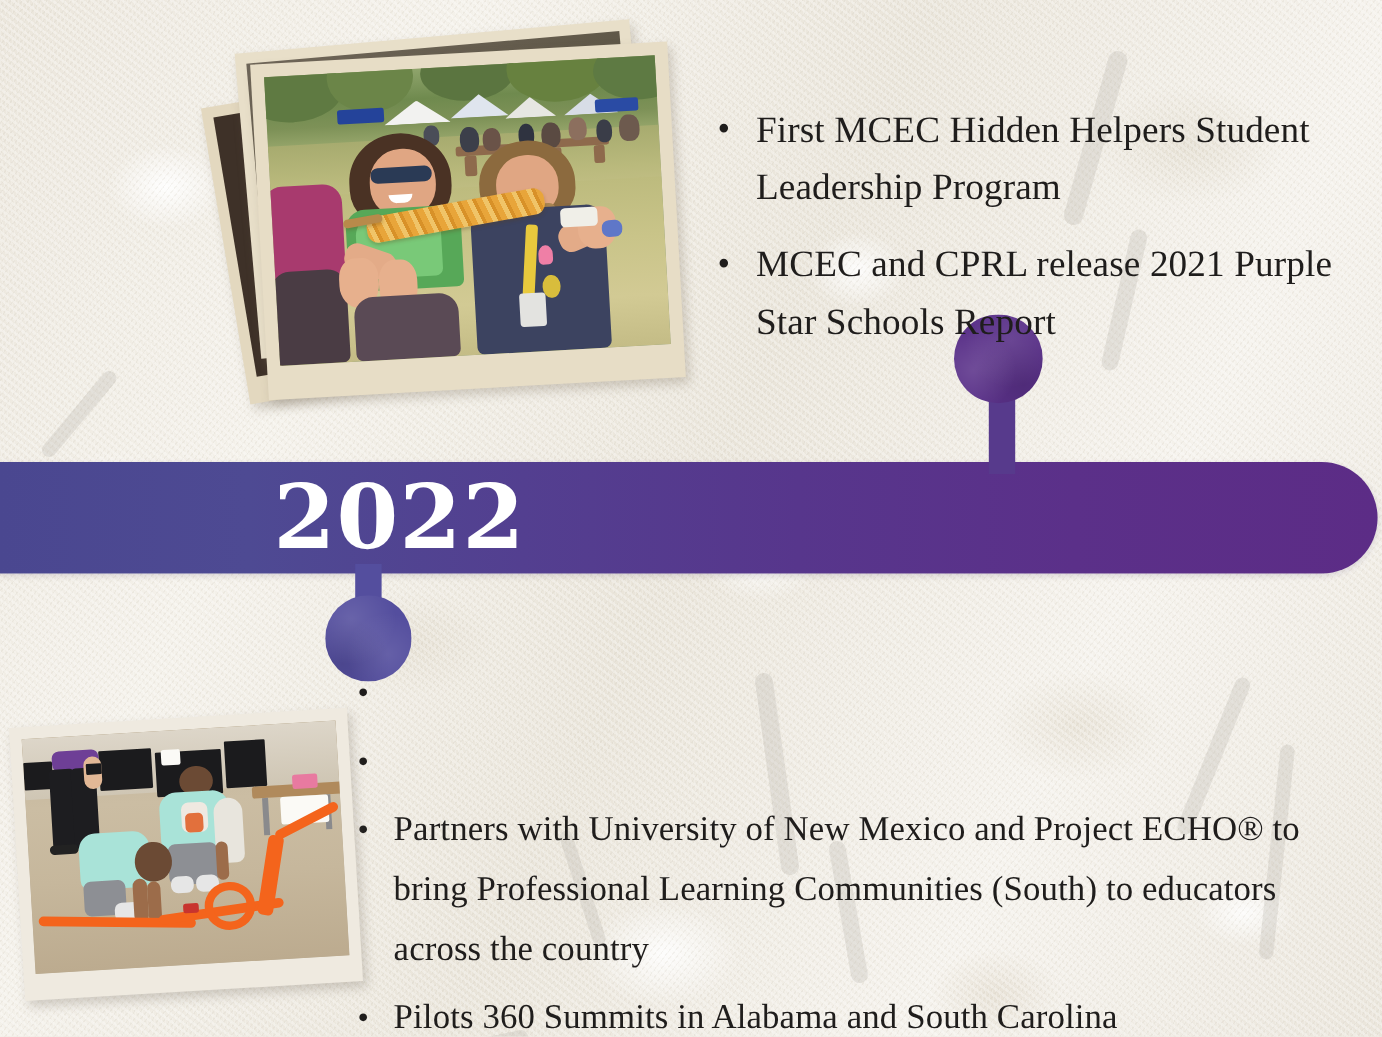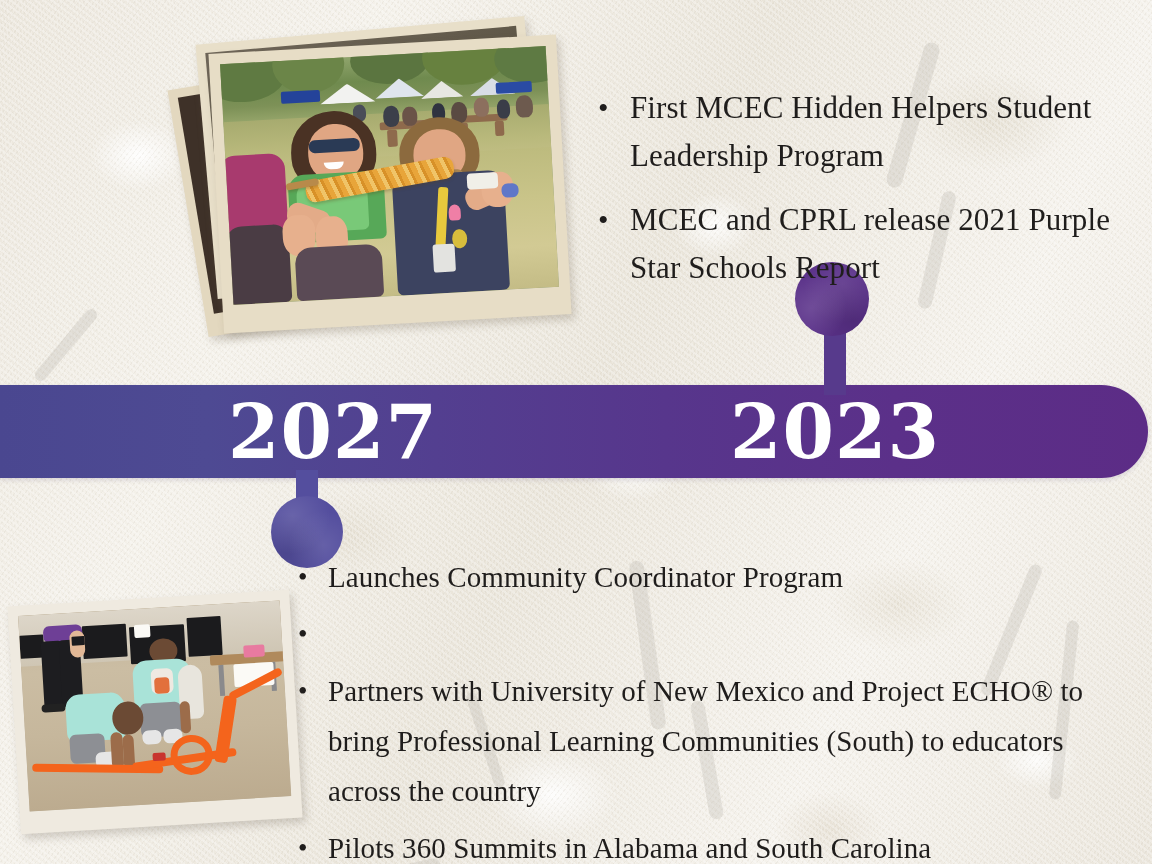--- a/index.html
+++ b/index.html
@@ -401,23 +401,22 @@
           <div class="potato-spiral" style="left:24%; top:47%; width:46%; height:9%;"></div>
           <div class="potato-spiral" style="left:18%; top:50%; width:10%; height:3%; background:#b88a4a;"></div>
 
         </div>
       </div>
     </div>
   </div>
 
   <div class="timeline-bar"></div>
 
-  <div class="year-label" id="year-2022">2027</div>
-
-  <div class="year-label" id="year-2023">2023</div>
+  <div class="year-label" id="year-2022">2022</div>
+
 
   <div class="pin" id="pin-2023">
     <div class="pin-stem"></div>
     <div class="pin-head"></div>
   </div>
 
   <div class="pin" id="pin-2022">
     <div class="pin-stem"></div>
     <div class="pin-head"></div>
   </div>
@@ -429,21 +428,20 @@
     </div>
     <div class="bullet-item">
       <span class="bullet-dot">•</span>
       <span class="bullet-text">MCEC and CPRL release 2021 Purple Star Schools Report</span>
     </div>
   </div>
 
   <div class="bullet-list" id="list-2022">
     <div class="bullet-item">
       <span class="bullet-dot">•</span>
-      <span class="bullet-text">Launches Community Coordinator Program</span>
     </div>
     <div class="bullet-item">
       <span class="bullet-dot">•</span>
     </div>
     <div class="bullet-item">
       <span class="bullet-dot">•</span>
       <span class="bullet-text">Partners with University of New Mexico and Project ECHO® to bring Professional Learning Communities (South) to educators across the country</span>
     </div>
     <div class="bullet-item">
       <span class="bullet-dot">•</span>

